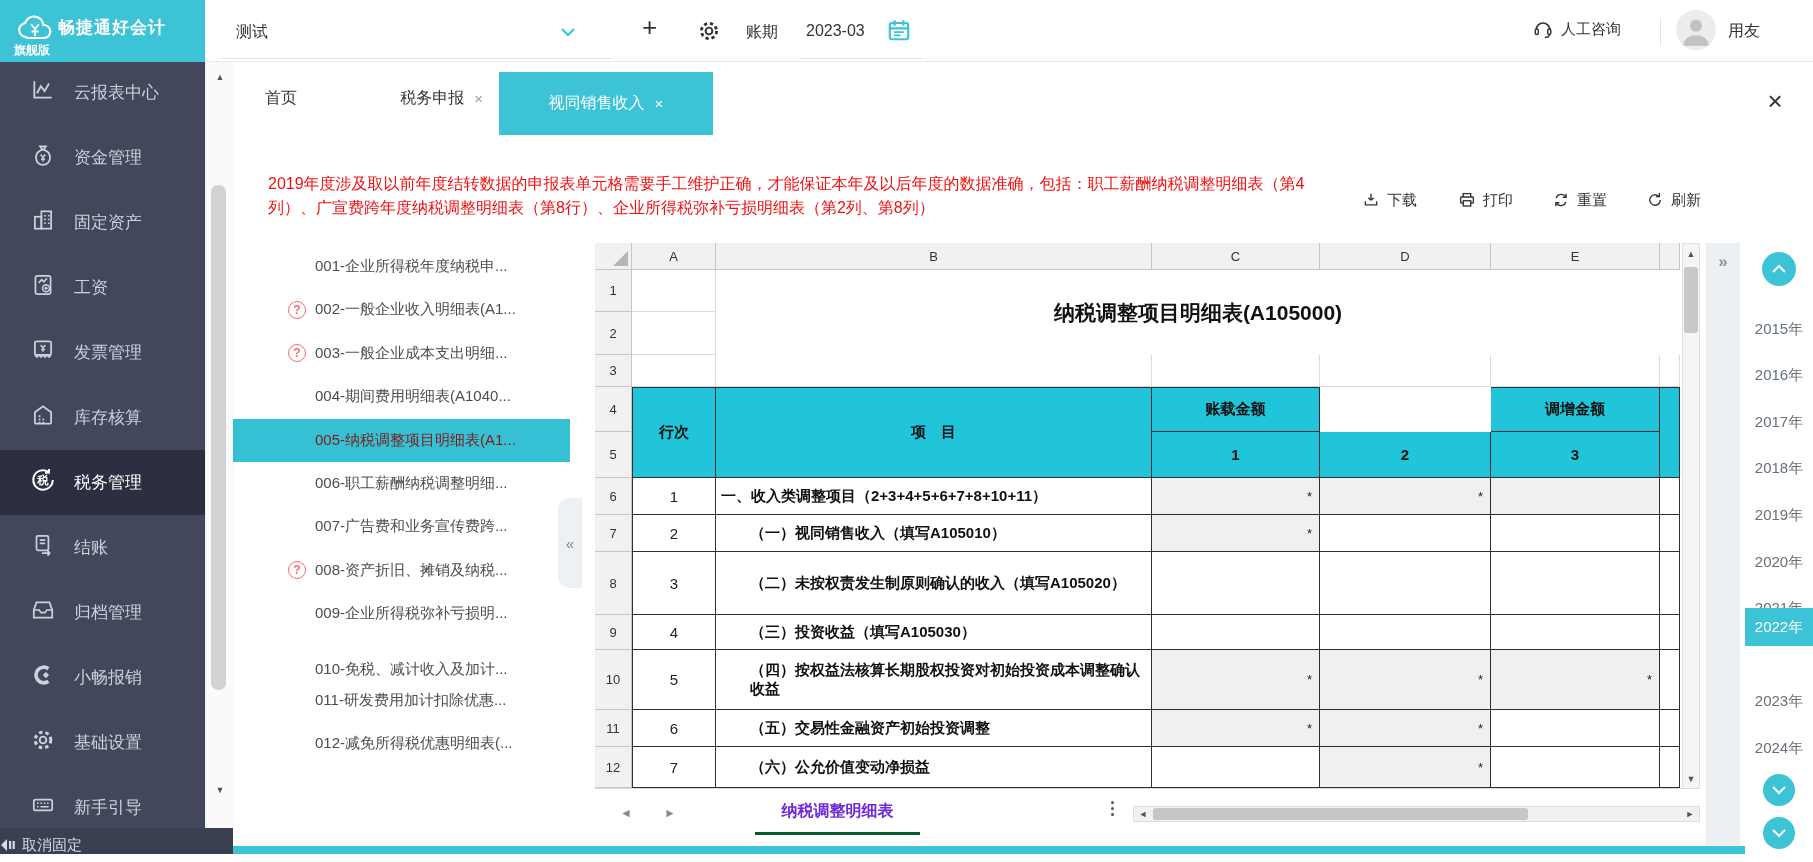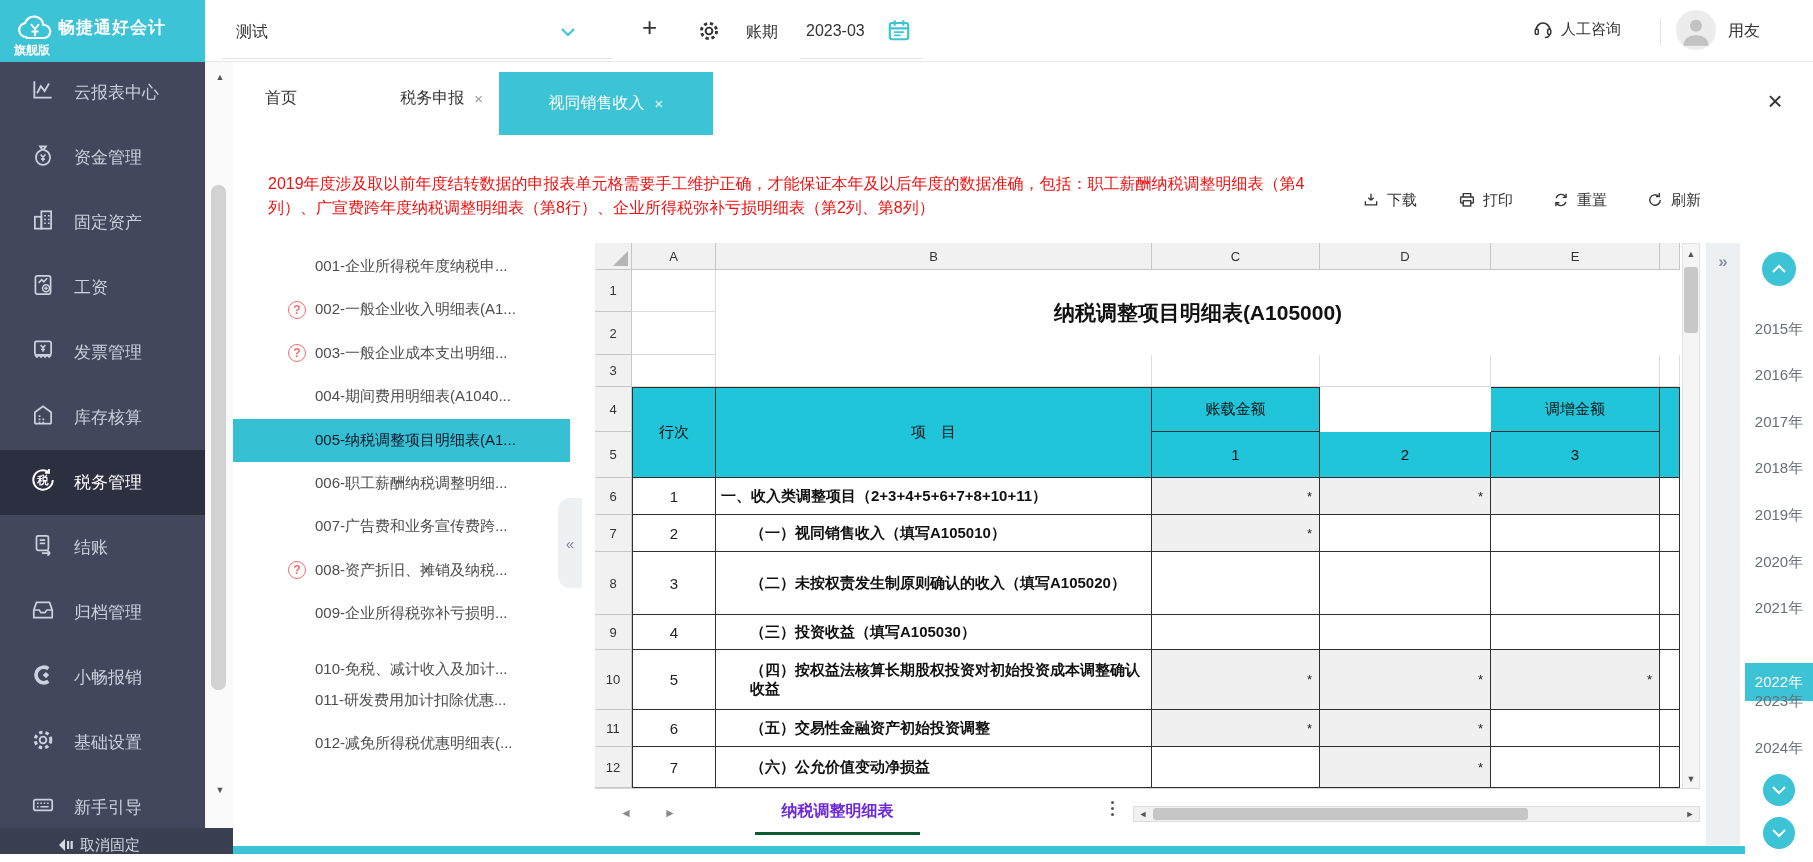--- a/index.html
+++ b/index.html
@@ -23,21 +23,21 @@
   #period-value { left:806px; top:22px; font-size:16px; color:#333; }
   #support { left:1532px; top:18px; color:#333; font-size:15px; gap:7px; }
   #avatar { left:1676px; top:10px; width:40px; height:40px; border-radius:50%; background:#ececec; overflow:hidden; }
   #user-name { left:1728px; top:21px; font-size:16px; color:#333; }
 
   
   #sidebar { left:0; top:62px; width:205px; height:800px; background:#42475b; }
   .side-item { left:0; width:205px; height:65px; color:#ccd1dd; padding-left:30px; gap:18px; font-size:17px; }
   .side-item.active { background:#2b2f40; color:#fff; }
   .side-item svg { width:26px; height:26px; flex:0 0 26px; }
-  #unpin-bar { left:0; top:828px; width:233px; height:34px; background:#3a3f52; color:#d6dae3; font-size:15px; gap:6px; padding-left:58px; z-index:6; }
+  #unpin-bar { left:0; top:828px; width:233px; height:34px; background:#3a3f52; color:#d6dae3; font-size:15px; gap:6px; z-index:6; }
   
   #page-scroll { left:205px; top:62px; width:28px; height:800px; background:#fafafa; border-left:1px solid #efefef; }
   .scroll-arrow { color:#555; font-size:9px; width:28px; text-align:center; }
   #page-thumb { left:211px; top:185px; width:15px; height:505px; background:#d2d2d2; border-radius:7px; }
 
   
   .doc-tab { top:62px; height:73px; font-size:16px; color:#333; gap:10px; justify-content:center; }
   .doc-tab .x { color:#9a9a9a; font-size:15px; }
   .doc-tab.active { top:72px; height:63px; background:#3cc3d5; color:#fff; }
   .doc-tab.active .x { color:#fff; }
@@ -45,35 +45,35 @@
 
   
   .warn { left:268px; width:1110px; font-size:16px; color:#f01212; white-space:nowrap; }
   .tool-btn { top:186px; height:28px; gap:7px; font-size:15px; color:#333; }
   .tool-btn svg { width:18px; height:18px; }
 
   
   .rep-item { left:233px; width:337px; height:43px; font-size:15px; color:#4d4d4d; }
   .rep-item .txt { margin-left:82px; white-space:nowrap; }
   .rep-item.hasq .txt { margin-left:0; }
-  .rep-item.selected { background:#35c1d3; color:#0f172a; }
+  .rep-item.selected { background:#35c1d3; color:#7f1d1d; }
   .qmark { width:18px; height:18px; border:1.5px solid #f56c6c; color:#f56c6c; border-radius:50%; font-size:12px; font-weight:bold; display:flex; align-items:center; justify-content:center; margin-left:55px; margin-right:9px; flex:0 0 18px; }
   #collapse-pill { left:558px; top:498px; width:24px; height:90px; background:#eef1f4; border-radius:12px 0 0 12px; color:#7a8794; font-size:15px; }
 
   
   #grid { left:595px; top:243px; display:grid; background:#fff;
           grid-template-columns:37px 84px 436px 168px 171px 169px 20px;
           grid-template-rows:27px 42px 43px 32px 45px 46px 37px 37px 63px 35px 60px 37px 41px; }
   .cell { overflow:hidden; }
   .hd { background:#f1f1f1; border-right:1px solid #c6c6c6; border-bottom:1px solid #c6c6c6; font-size:13px; color:#333; }
   .lite { background:#fff; border-right:1px solid #dcdcdc; border-bottom:1px solid #dcdcdc; }
   .form { border-right:1px solid #2f2f2f; border-bottom:1px solid #2f2f2f; background:#fff; }
   .bl { border-left:1px solid #2f2f2f; }
   .bt { border-top:1px solid #2f2f2f; }
-  .tealcell { background:#20c5da; font-weight:normal; font-size:15px; color:#101010; }
+  .tealcell { background:#20c5da; font-weight:bold; font-size:15px; color:#101010; }
   .graycell { background:#f0f0f0; }
   .star { display:flex; align-items:center; justify-content:flex-end; padding-right:7px; font-size:13px; color:#222; }
   .itemcell { display:flex; align-items:center; font-weight:bold; font-size:15px; color:#111; line-height:1.25; }
   .linecell { display:flex; align-items:center; justify-content:center; font-size:15px; color:#222; }
   #sheet-title { display:flex; align-items:center; justify-content:center; font-size:21px; font-weight:bold; color:#111; background:#fff; }
   #corner-tri { width:0; height:0; border-bottom:15px solid #b5b5b5; border-left:15px solid transparent; position:absolute; right:3px; bottom:3px; }
 
   
   #v-scroll { left:1682px; top:243px; width:18px; height:547px; background:#f5f5f5; border:1px solid #e2e2e2; }
   #v-thumb { left:1684px; top:267px; width:14px; height:66px; background:#c8c8c8; border-radius:3px; }
@@ -429,21 +429,21 @@
   <div id="expand-chevrons" class="abs ctr">»</div>
 
   <div id="year-panel">
       <div class="year-item abs ctr" style="top: 310px;">2015年</div>
       <div class="year-item abs ctr" style="top: 356.6px;">2016年</div>
       <div class="year-item abs ctr" style="top: 403.2px;">2017年</div>
       <div class="year-item abs ctr" style="top: 449.8px;">2018年</div>
       <div class="year-item abs ctr" style="top: 496.4px;">2019年</div>
       <div class="year-item abs ctr" style="top: 543px;">2020年</div>
       <div class="year-item abs ctr" style="top: 589.6px;">2021年</div>
-      <div class="year-item abs ctr selected" style="top: 663px; text-align: center;">2022年</div>
+      <div class="year-item abs ctr selected" style="top: 608px; text-align: center;">2022年</div>
       <div class="year-item abs ctr" style="top: 682.8px;">2023年</div>
       <div class="year-item abs ctr" style="top: 729.4px;">2024年</div>
     </div>
   <div class="abs teal-circle ctr" style="left:1762px;top:252px;width:34px;height:34px">
     <svg width="16" height="10" viewBox="0 0 16 10">
         <path d="M2 8l6-6 6 6" fill="none" stroke="#fff" stroke-width="2"></path>
       </svg>
   </div>
   <div class="abs teal-circle ctr" style="left:1763px;top:774px;width:32px;height:32px">
     <svg width="16" height="10" viewBox="0 0 16 10">

